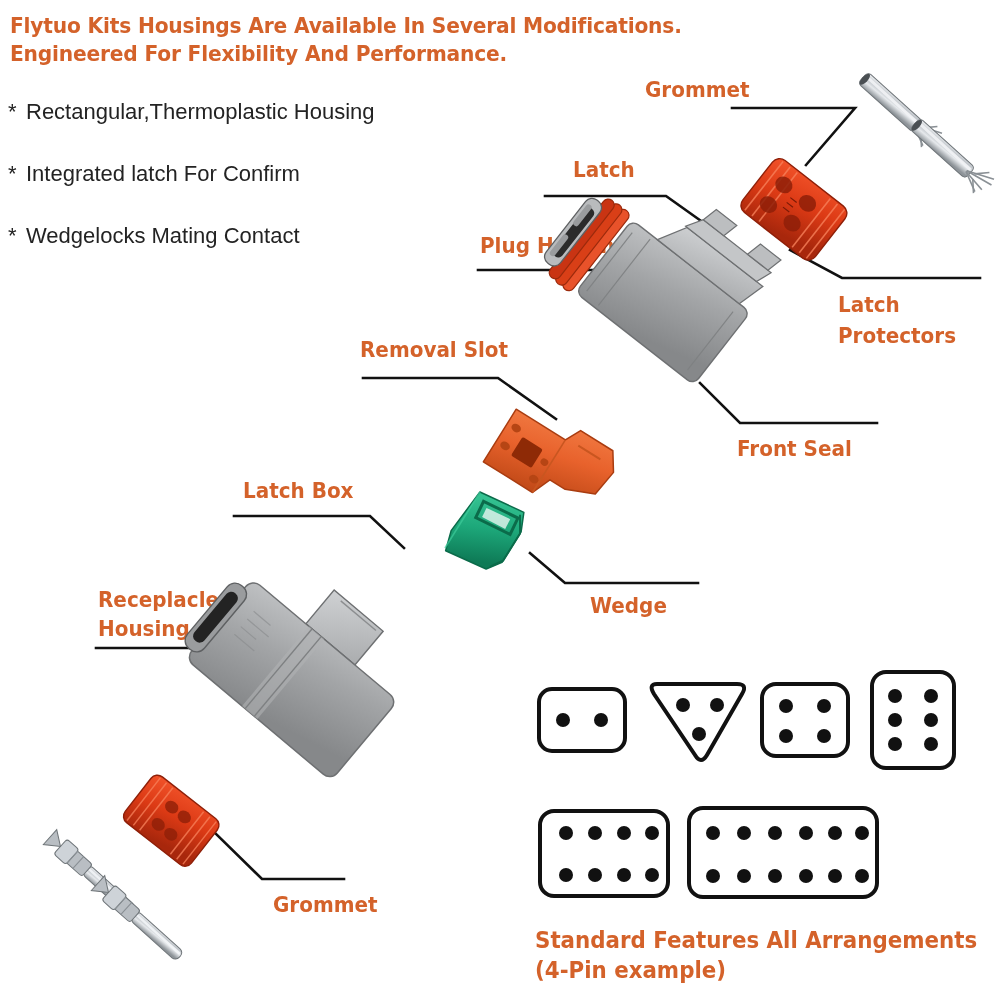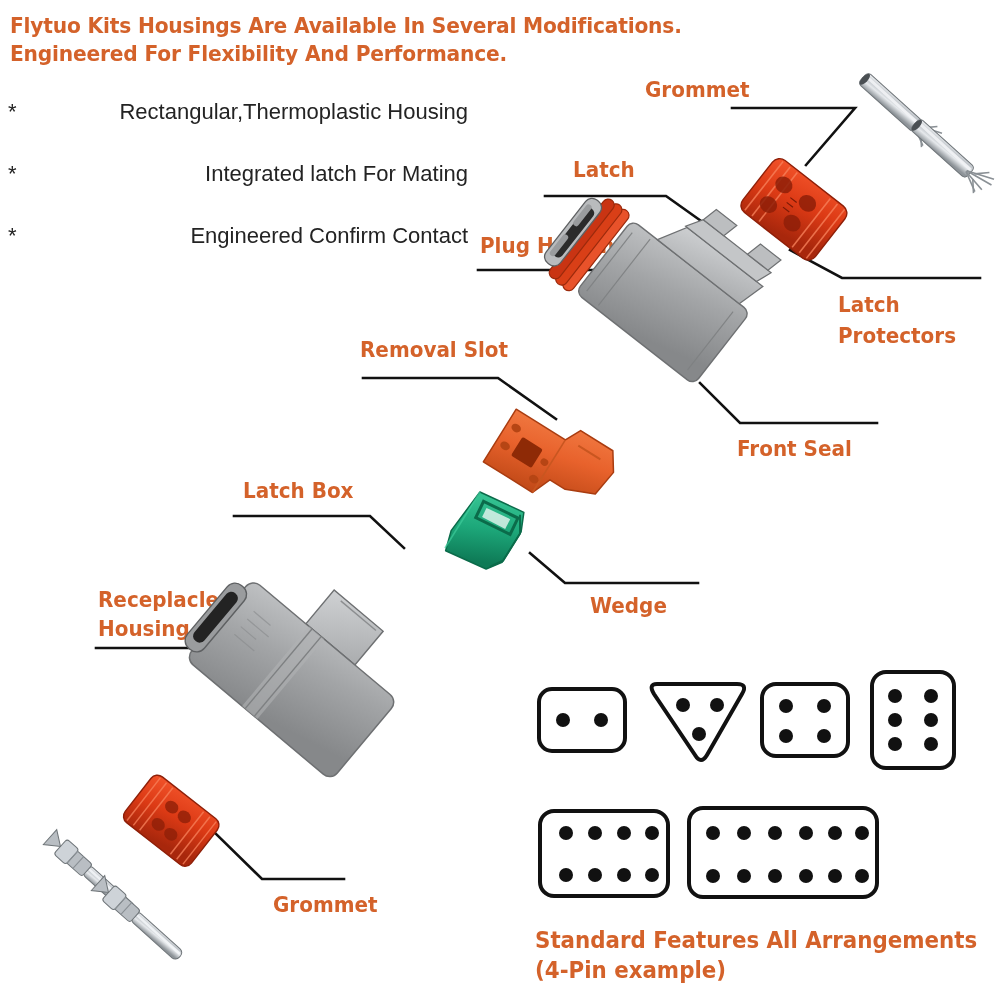--- a/index.html
+++ b/index.html
@@ -49,21 +49,21 @@
   .bullet-row {
     display: flex;
     margin-bottom: 34px;
   }
   .bullet-star {
     width: 18px;
     flex: 0 0 18px;
     font-size: 22px;
     line-height: 28px;
   }
-  .bullet-text { flex: 1 1 auto; text-align: right; }
+  .bullet-text { flex: 1 1 auto; }
   .bullet-text span { display: block; }
 
   
   .label {
     position: absolute;
     color: #D4622A;
     font-family: "DejaVu Sans", sans-serif;
     font-weight: bold;
     font-size: 21px;
     line-height: 25px;
@@ -108,27 +108,27 @@
   <div class="bullets">
     <div class="bullet-row">
       <div class="bullet-star">*</div>
       <div class="bullet-text">
         <span>Rectangular,Thermoplastic Housing</span>
       </div>
     </div>
     <div class="bullet-row">
       <div class="bullet-star">*</div>
       <div class="bullet-text">
-        <span>Integrated latch For Mating</span>
+        <span>Integrated latch For Confirm</span>
       </div>
     </div>
     <div class="bullet-row">
       <div class="bullet-star">*</div>
       <div class="bullet-text">
-        <span>Engineered Confirm Contact</span>
+        <span>Wedgelocks Mating Contact</span>
       </div>
     </div>
   </div>
 
   <div class="label" style="left:645px; top:78px;">Grommet</div>
   <div class="label" style="left:573px; top:158px;">Latch</div>
   <div class="label" style="left:480px; top:234px;">Plug Housing</div>
   <div class="label" style="left:838px; top:293px;">Latch</div>
   <div class="label" style="left:838px; top:324px;">Protectors</div>
   <div class="label" style="left:737px; top:437px;">Front Seal</div>

